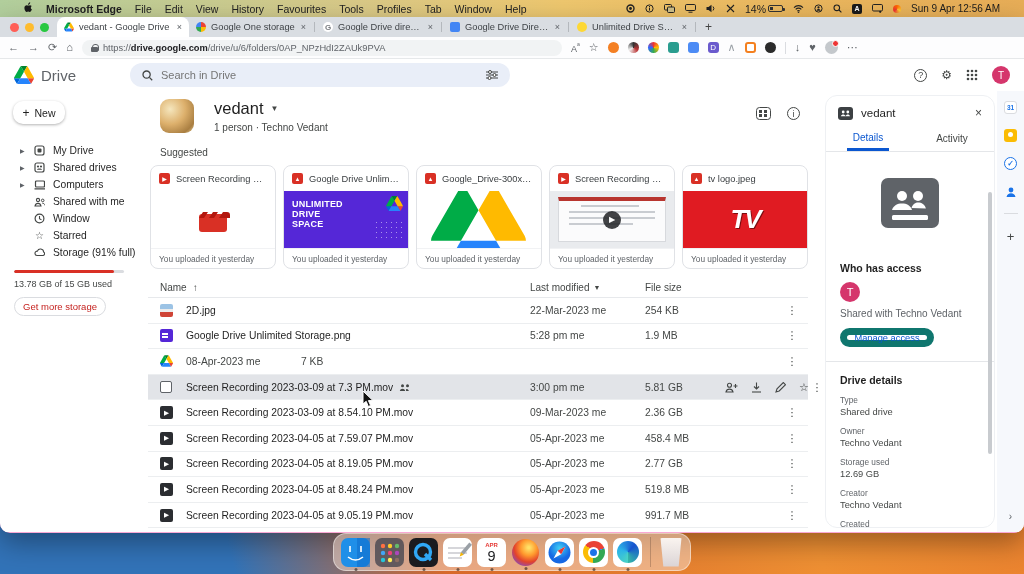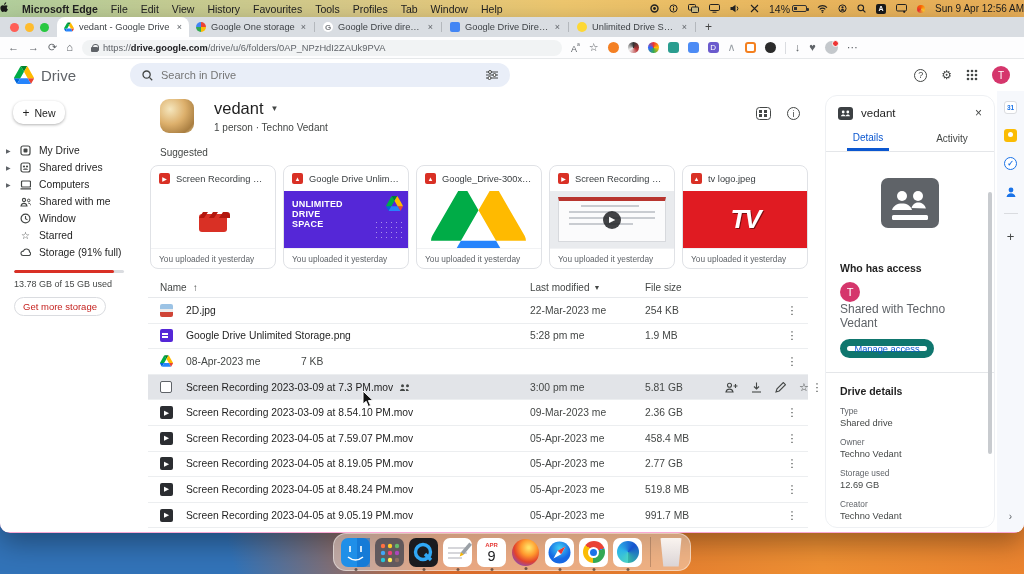--- a/index.html
+++ b/index.html
@@ -1,19 +1,19 @@
 <!DOCTYPE html>
 <html><head>
 <meta charset="utf-8">
 <style>
 *{margin:0;padding:0;box-sizing:border-box;font-family:"Liberation Sans",sans-serif}
 html,body{width:1024px;height:574px;overflow:hidden}
 body{position:relative;background:linear-gradient(75deg,#3273b8 0%,#3273b8 20%,#d96a2b 38%,#ef9033 70%,#e87b2d 100%)}
 
-#menubar{position:absolute;left:0;top:0;width:1024px;height:17px;display:flex;align-items:center;gap:13px;padding:0 0;background:linear-gradient(90deg,#b2cf9d,#d9c987 35%,#eec76e 55%,#eab75e 78%,#e7ad57);font-size:10.5px;color:#222}
+#menubar{position:absolute;left:0;top:0;width:1024px;height:17px;display:flex;align-items:center;gap:13px;padding:0 24px;background:linear-gradient(90deg,#b2cf9d,#d9c987 35%,#eec76e 55%,#eab75e 78%,#e7ad57);font-size:10.5px;color:#222}
 #menubar .appname{font-weight:bold}
 #menubar .mright{margin-left:auto;display:flex;align-items:center;gap:10px}
 .mi{display:inline-flex;align-items:center;gap:2px}
 .mi svg{display:block}
 #battery{width:15px;height:7px;border:1px solid #333;border-radius:2px;position:relative}
 #battery::before{content:"";position:absolute;left:1px;top:1px;bottom:1px;width:20%;background:#333}
 #battery::after{content:"";position:absolute;right:-3px;top:1.5px;width:2px;height:3px;background:#333;border-radius:0 1px 1px 0}
 .inputA{width:10px;height:10px;background:#1a1a1a;color:#fff;border-radius:2px;font-size:7px;display:flex;align-items:center;justify-content:center;font-weight:bold}
 .orangedot{width:8px;height:8px;border-radius:50%;background:conic-gradient(#f60,#fc3,#e33,#f60)}
 #clock{font-size:10px;color:#1c1c1c}
@@ -58,21 +58,21 @@
 #dheader .hright{margin-left:auto;display:flex;align-items:center;gap:14px}
 .hic{color:#444746;font-size:12px}
 .circle-i{width:13px;height:13px;border:1.2px solid #444746;border-radius:50%;font-size:9px;display:flex;align-items:center;justify-content:center;color:#444746}
 .avatarT{width:18px;height:18px;border-radius:50%;background:#d5366c;color:#fff;font-size:10px;display:flex;align-items:center;justify-content:center}
 #dcontent{position:absolute;left:0;top:32px;width:1024px;height:441px}
 
 #sidebar{position:absolute;left:0;top:0;width:140px;height:441px;padding-top:10px}
 #newbtn{margin-left:13px;width:52px;height:23px;background:#fff;border-radius:10px;box-shadow:0 1px 3px rgba(0,0,0,.3);display:flex;align-items:center;justify-content:center;gap:5px;font-size:10.5px;color:#1f1f1f}
 #newbtn .plus{font-size:12px}
 #snav{margin-top:18px}
-.sitem{height:17px;display:flex;align-items:center;gap:8px;padding-left:14px;font-size:10.3px;color:#1f1f1f}
+.sitem{height:17px;display:flex;align-items:center;gap:8px;padding-left:28px;font-size:10.3px;color:#1f1f1f}
 .sitem .caret{width:6px;font-size:6px;color:#5f6368;margin-left:-8px}
 .sitem .nocaret{width:6px;margin-left:-8px}
 .sic{width:11px;height:11px;flex:0 0 auto;display:flex;align-items:center;justify-content:center;color:#444746;font-size:10px}
 .sic svg{display:block}
 #storagebar{margin:9px 14px 0;width:110px;height:3px;border-radius:2px;background:#dadce0;overflow:hidden}
 #storagebar .fill{height:100%;background:#d93025;border-radius:2px}
 #storagetext{margin:6px 14px 0;font-size:9px;color:#444746}
 #getmore{margin:8px 14px 0;width:92px;height:19px;border:1px solid #dadce0;border-radius:10px;color:#c5221f;font-size:9.5px;display:flex;align-items:center;justify-content:center;background:#fff}
 
 #main{position:absolute;left:148px;top:0;width:660px;height:441px}
@@ -131,21 +131,21 @@
 #phead .ptitle{font-size:11.5px;color:#1f1f1f;flex:1}
 #phead .pclose{color:#444746;font-size:12px}
 #ptabs{display:flex;border-bottom:1px solid #e4e6e9;height:26px}
 .ptab{flex:1;display:flex;align-items:center;justify-content:center;font-size:10px;color:#444746}
 .ptab.active{color:#0b57d0}
 .ptab.active .tlab{border-bottom:3px solid #0b57d0;border-radius:2px 2px 0 0;padding:0 6px 5px;margin-bottom:-5px}
 #bigicon{display:flex;justify-content:center;margin-top:26px}
 #whohas{padding:0 14px;margin-top:34px}
 .sect-h{font-size:10.5px;font-weight:bold;color:#1f1f1f}
 #whohas .pavatar{margin-top:8px;width:20px;height:20px;border-radius:50%;background:#d5366c;color:#fff;font-size:11px;display:flex;align-items:center;justify-content:center}
-#sharedwith{font-size:12px;color:#5f6368;margin-top:0}
+#sharedwith{font-size:10px;color:#5f6368;margin-top:6px}
 #manage{margin-top:9px;width:94px;height:19px;border:7px solid #0f766e;border-radius:10px;color:#0b57d0;font-size:9.3px;display:flex;align-items:center;justify-content:center;background:#fff}
 #pdivider{height:1px;background:#e4e6e9;margin:14px 0 0}
 #ddetails{padding:12px 14px 0}
 .field{margin-top:9px}
 .field .fl{font-size:8.3px;color:#5f6368}
 .field .fv{font-size:9.3px;color:#444746;margin-top:2px}
 #pscroll{position:absolute;right:2px;top:96px;width:4px;height:262px;border-radius:2px;background:#c8cbcf}
 
 #strip{position:absolute;left:997px;top:0;width:27px;height:441px;background:#f6f8fc;display:flex;flex-direction:column;align-items:center;padding-top:10px;gap:15px}
 .stic{width:13px;height:13px;display:flex;align-items:center;justify-content:center}

